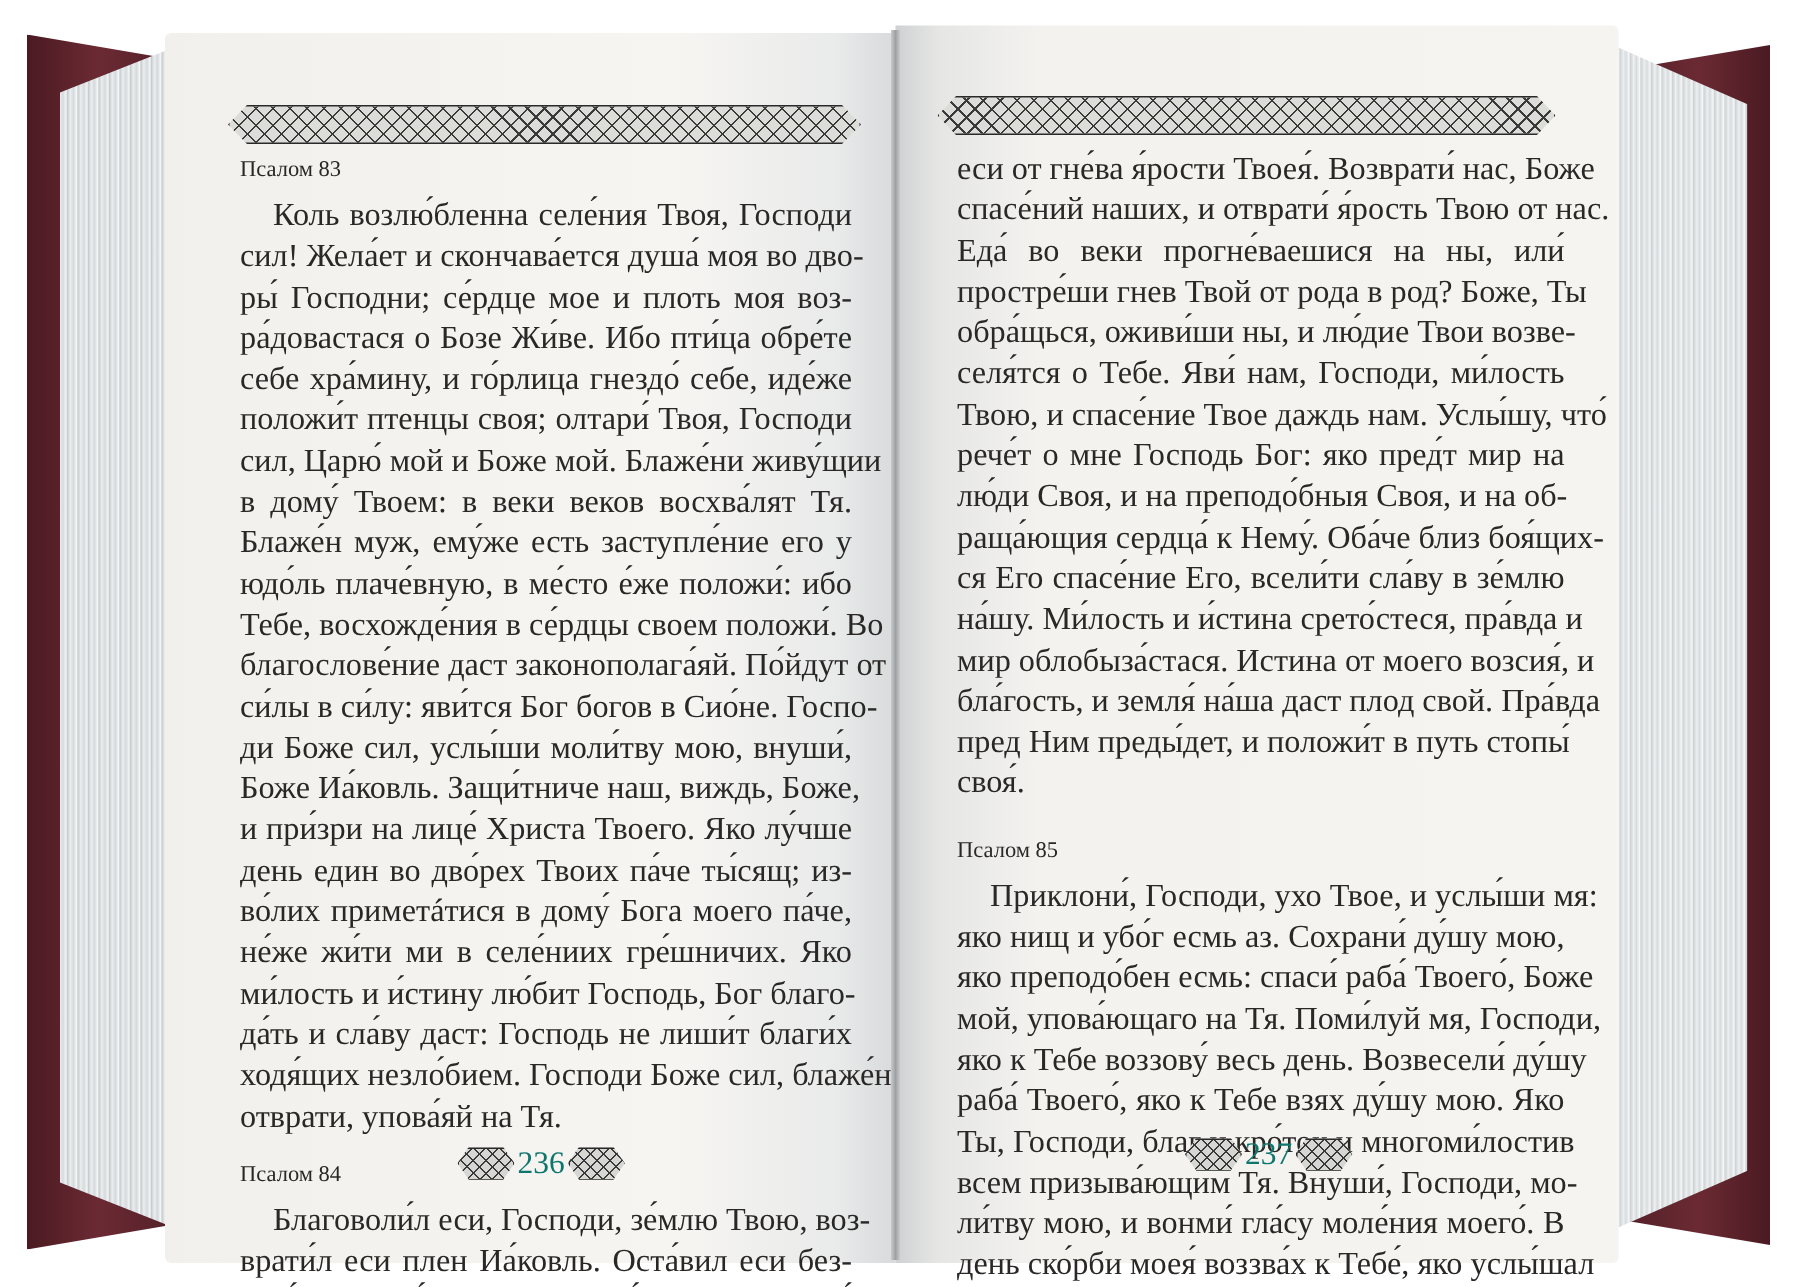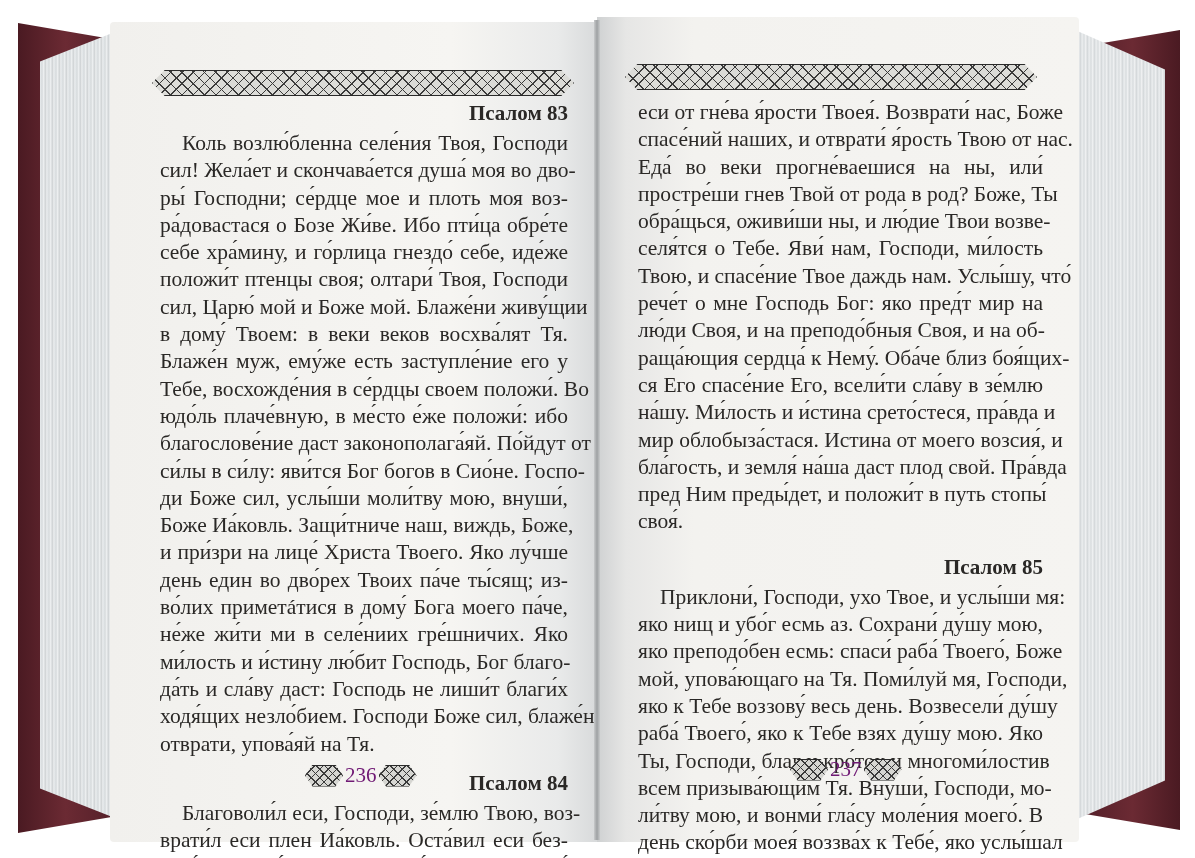--- a/index.html
+++ b/index.html
@@ -64,24 +64,24 @@
     border:1px solid #2a2a2a;
     clip-path:polygon(0 50%,20% 0,80% 0,100% 50%,80% 100%,20% 100%);
   }
   .text-block {
     position:absolute; color:#2a2826; font-size:21.5px; line-height:27.3px;
   }
   .text-block .line { white-space:nowrap; text-align:justify; text-align-last:justify; display:block; }
   .text-block .line.last { text-align-last:left; }
   .text-block .line.indent { padding-left:22px; }
   .psalm-title {
-    display:block; text-align:right; font-weight:bold; font-size:21px; line-height:34px;
+    display:block; text-align:left; font-weight:normal; font-size:15px; line-height:34px;
   }
   .page-number {
-    position:absolute; font-size:21px; color:#701a75; display:flex; align-items:center; gap:2px;
+    position:absolute; font-size:21px; color:#0f766e; display:flex; align-items:center; gap:2px;
   }
 </style>
 </head>
 <body>
 
 <div class="cover-left"></div>
 <div class="cover-right"></div>
 <div class="edge-left"></div>
 <div class="edge-right"></div>
 
@@ -93,22 +93,22 @@
   <div id="left-s0">
       <span class="line indent">Коль возлю́бленна селе́ния Твоя, Господи</span>
       <span class="line">сил! Жела́ет и скончава́ется душа́ моя во дво-</span>
       <span class="line">ры́ Господни; се́рдце мое и плоть моя воз-</span>
       <span class="line">ра́довастася о Бозе Жи́ве. Ибо пти́ца обре́те</span>
       <span class="line">себе хра́мину, и го́рлица гнездо́ себе, иде́же</span>
       <span class="line">положи́т птенцы своя; олтари́ Твоя, Господи</span>
       <span class="line">сил, Царю́ мой и Боже мой. Блаже́ни живу́щии</span>
       <span class="line">в дому́ Твоем: в веки веков восхва́лят Тя.</span>
       <span class="line">Блаже́н муж, ему́же есть заступле́ние его у</span>
+      <span class="line">юдо́ль плаче́вную, в ме́сто е́же положи́: ибо</span>
       <span class="line">Тебе, восхожде́ния в се́рдцы своем положи́. Во</span>
-      <span class="line">юдо́ль плаче́вную, в ме́сто е́же положи́: ибо</span>
       <span class="line">благослове́ние даст законополага́яй. По́йдут от</span>
       <span class="line">си́лы в си́лу: яви́тся Бог богов в Сио́не. Госпо-</span>
       <span class="line">ди Боже сил, услы́ши моли́тву мою, внуши́,</span>
       <span class="line">Боже Иа́ковль. Защи́тниче наш, виждь, Боже,</span>
       <span class="line">и при́зри на лице́ Христа Твоего. Яко лу́чше</span>
       <span class="line">день един во дво́рех Твоих па́че ты́сящ; из-</span>
       <span class="line">во́лих приметáтися в дому́ Бога моего па́че,</span>
       <span class="line">не́же жи́ти ми в селе́ниих гре́шничих. Яко</span>
       <span class="line">ми́лость и и́стину лю́бит Господь, Бог благо-</span>
       <span class="line">да́ть и сла́ву даст: Господь не лиши́т благи́х</span>

